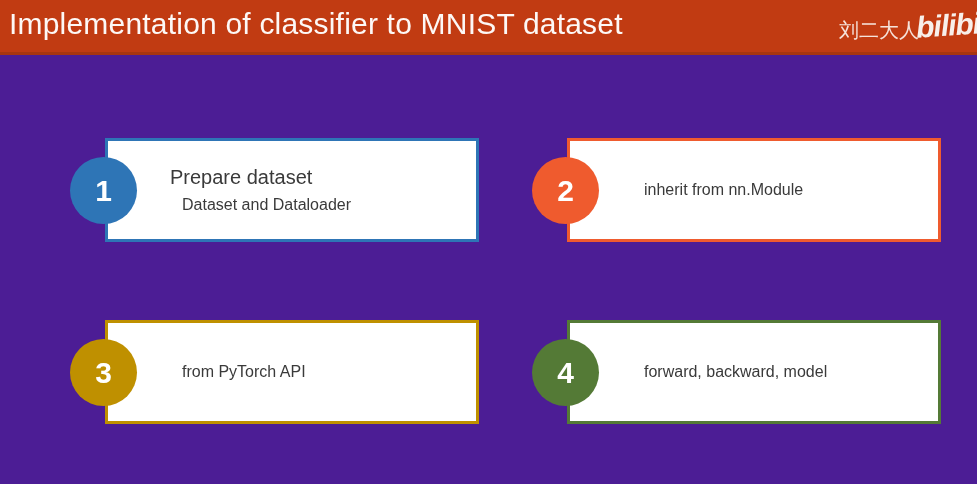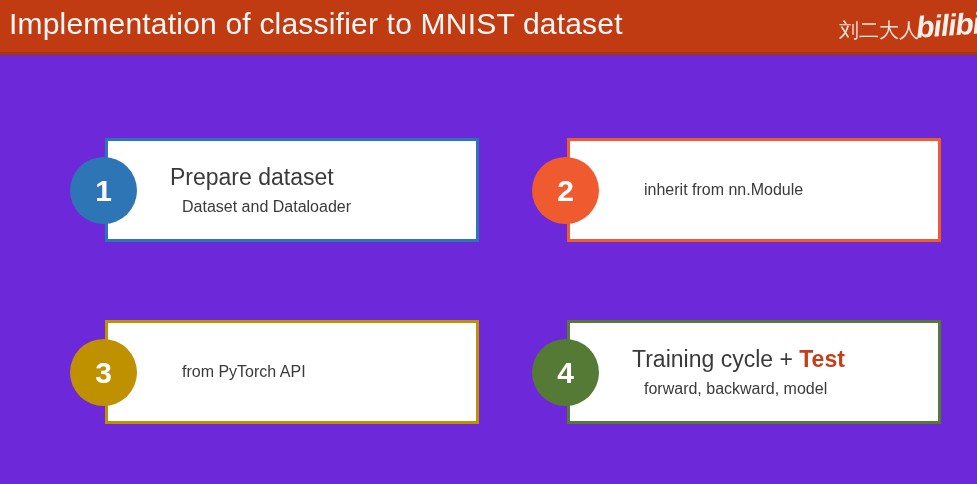--- a/index.html
+++ b/index.html
@@ -3,21 +3,21 @@
 <meta charset="utf-8">
 <style>
   * { margin: 0; padding: 0; box-sizing: border-box; }
   html, body { background: #ffffff; }
   body { font-family: "Liberation Sans", sans-serif; }
 
   .slide {
     position: relative;
     width: 977px;
     height: 484px;
-    background: #6d28d9;
+    background: #4c1d95;
     overflow: hidden;
   }
 
   
   .header {
     position: absolute;
     left: 0; top: 0;
     width: 977px;
     height: 55px;
     background: var(--header-bg, #C13B12);
@@ -86,21 +86,21 @@
     justify-content: center;
     z-index: 2;
   }
   .step-card .circle span {
     color: #ffffff;
     font-size: 30px;
     font-weight: 700;
     line-height: 1;
   }
   .step-title {
-    font-size: 23px;
+    font-size: 20px;
     color: var(--text-color, #3A3A3A);
     line-height: 1.1;
     white-space: nowrap;
   }
   .step-title .hl {
     color: var(--accent, #C33E1A);
     font-weight: 700;
   }
   .step-sub {
     font-size: 16px;
@@ -160,21 +160,20 @@
     <div class="box">
       <div class="step-sub">from PyTorch API</div>
     </div>
     <div class="circle">
       <span>3</span>
     </div>
   </div>
 
   <div class="step-card" id="card-4" style="--step-color: #547A36;">
     <div class="box">
-      <div class="step-title"><span>Training cycle + </span><span class="hl">Test</span></div>
       <div class="step-sub">forward, backward, model</div>
     </div>
     <div class="circle">
       <span>4</span>
     </div>
   </div>
 
 
 </div>
 

